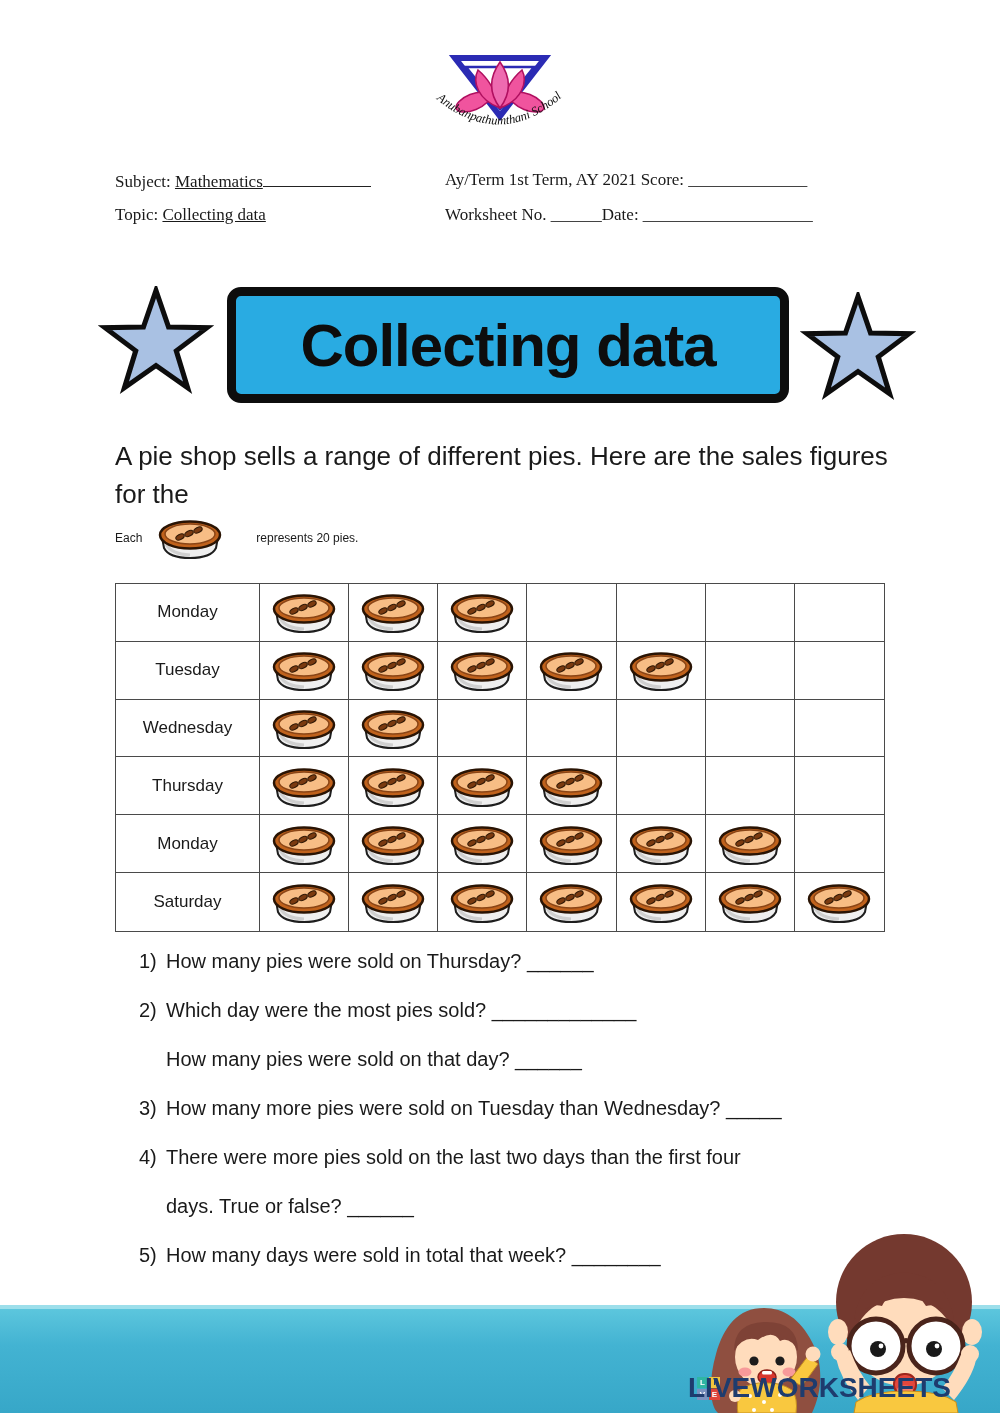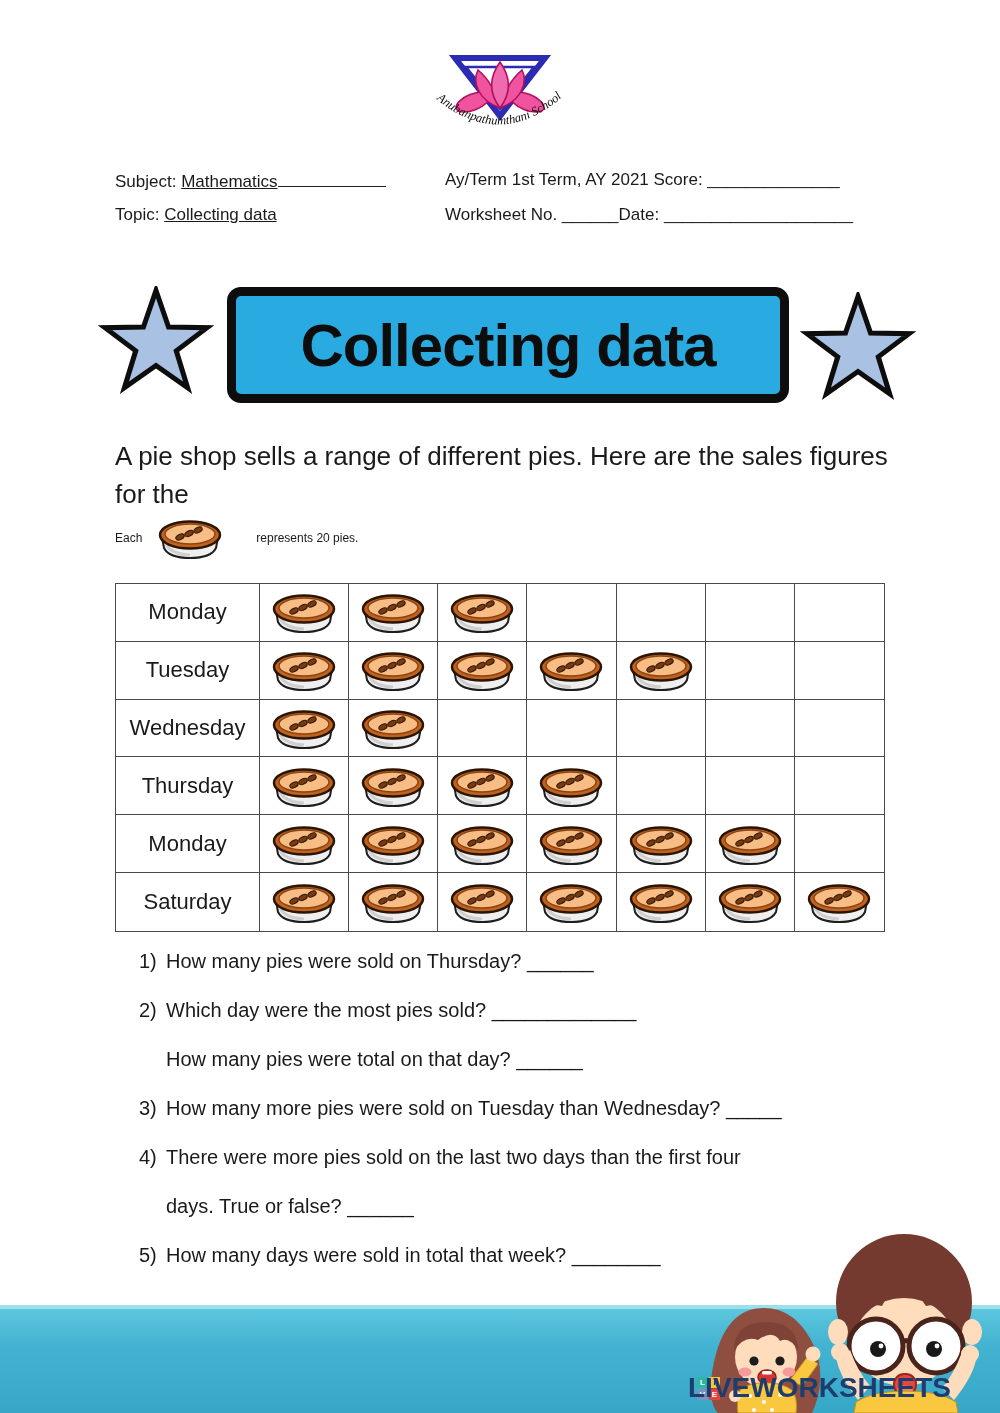--- a/index.html
+++ b/index.html
@@ -4,21 +4,21 @@
 <style>
   html,body{margin:0;padding:0;background:#888;}
   .page{
     position:relative;width:1000px;height:1413px;margin:0 auto;
     background:#ffffff;overflow:hidden;
     font-family:"Liberation Sans","DejaVu Sans",sans-serif;color:#1a1a1a;
   }
   
   .logo{position:absolute;left:418px;top:40px;width:164px;height:126px;}
   
-  .hdr{position:absolute;left:115px;top:170px;width:772px;font-size:17px;}
+  .hdr{position:absolute;left:115px;top:170px;width:772px;font-size:17px;font-family:Liberation Serif, serif;}
   .hline{display:flex;line-height:20px;margin-bottom:13px;white-space:nowrap;}
   .hleft{width:330px;}
   .ul{text-decoration:underline;}
   .ulpad{display:inline-block;border-bottom:1px solid #222;min-width:108px;height:16px;}
   .h3part{white-space:nowrap;}
   
   .star{position:absolute;width:116px;height:112px;}
   .star.left{left:98px;top:286px;}
   .star.right{left:800px;top:292px;}
   .banner{
@@ -32,21 +32,21 @@
   
   .keyline{position:absolute;left:115px;top:512px;height:52px;display:flex;align-items:center;font-size:12px;}
   .keyline .key-pie{width:80px;height:50px;margin:0 10px 0 10px;}
   .keyline .suffix{margin-left:14px;}
   
   .ptable{position:absolute;left:115px;top:583px;width:770px;border:1px solid #4a4a4a;box-sizing:border-box;}
   .prow{display:grid;grid-template-columns:144px repeat(7,1fr);height:57.8px;}
   .pcell{border-right:1px solid #4a4a4a;border-bottom:1px solid #4a4a4a;display:flex;align-items:center;justify-content:center;overflow:hidden;}
   .prow:last-child .pcell{border-bottom:none;}
   .pcell:last-child{border-right:none;}
-  .plabel{font-size:22px;}
+  .plabel{font-size:17px;}
   .pie{width:76px;height:50px;}
   
   .questions{position:absolute;left:139px;top:946px;width:760px;font-size:20px;}
   .qline{display:flex;line-height:30px;margin-bottom:19px;white-space:nowrap;}
   .qnum{width:27px;flex:0 0 27px;}
   .qline.indent{padding-left:27px;}
   
   .band{
     position:absolute;left:0;top:1305px;width:1000px;height:108px;
     background:linear-gradient(180deg,#5cc6dd 0%,#43b3d2 35%,#37a7c8 100%);
@@ -525,21 +525,21 @@
   <div class="questions">
     <div class="qline">
       <span class="qnum">1)</span>
       <span>How many pies were sold on Thursday? ______</span>
     </div>
     <div class="qline">
       <span class="qnum">2)</span>
       <span>Which day were the most pies sold? _____________</span>
     </div>
     <div class="qline indent">
-      <span>How many pies were total on that day? ______</span>
+      <span>How many pies were sold on that day? ______</span>
     </div>
     <div class="qline">
       <span class="qnum">3)</span>
       <span>How many more pies were sold on Tuesday than Wednesday? _____</span>
     </div>
     <div class="qline">
       <span class="qnum">4)</span>
       <span>There were more pies sold on the last two days than the first four</span>
     </div>
     <div class="qline indent">

